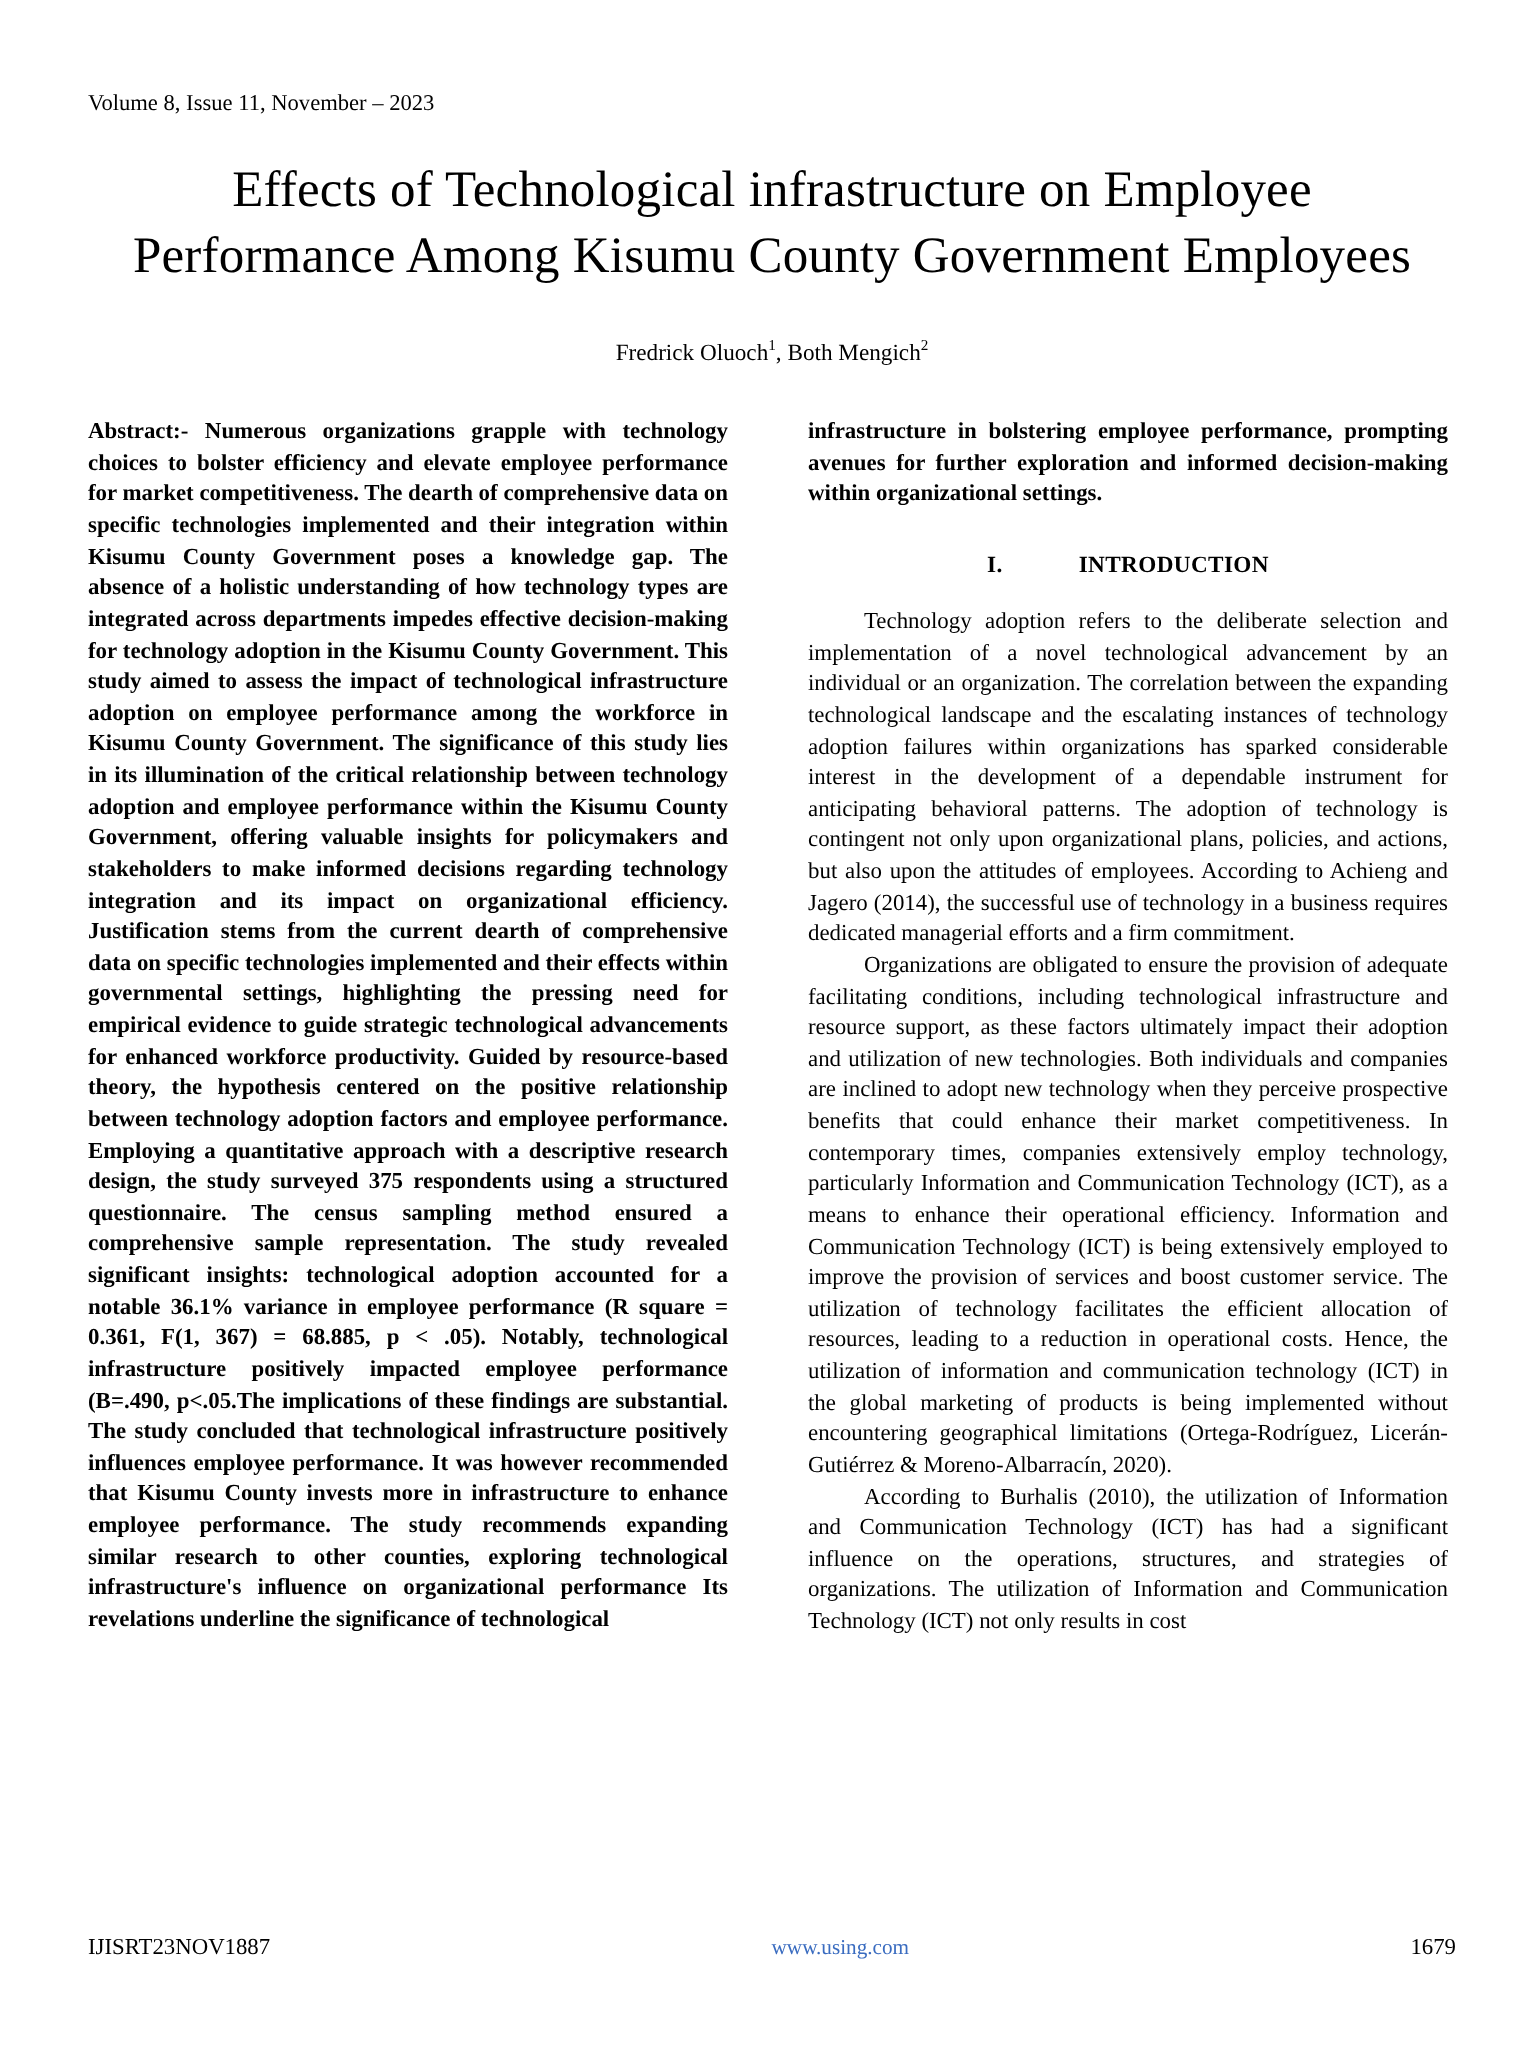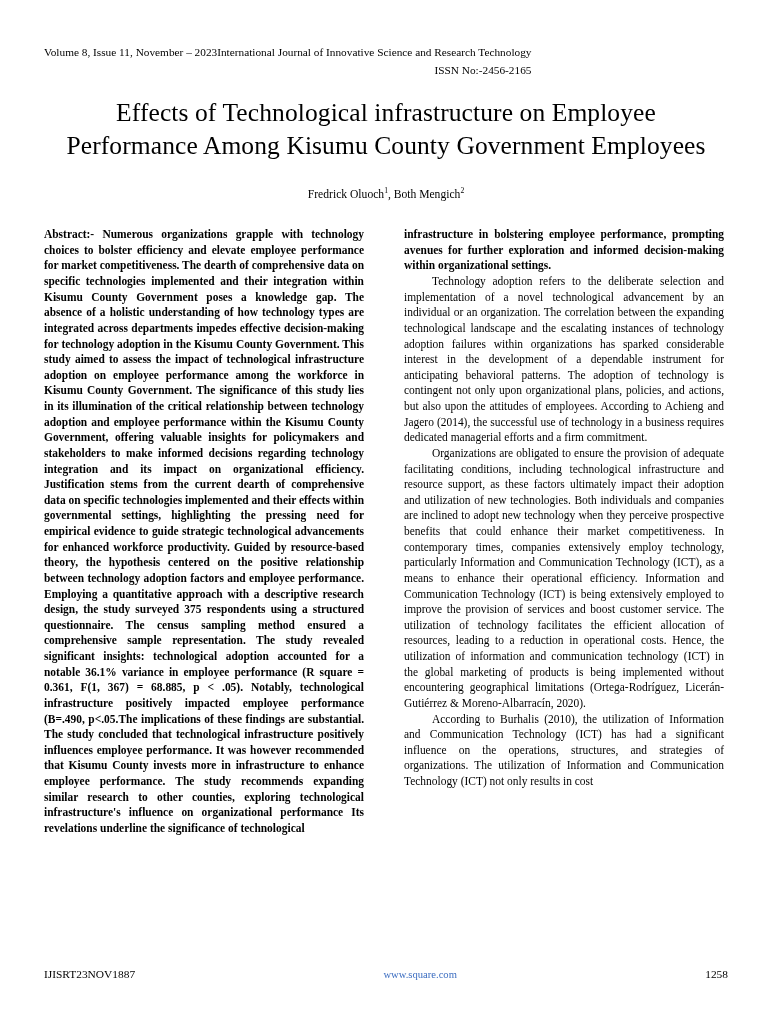--- a/index.html
+++ b/index.html
@@ -117,48 +117,47 @@
   }
   .footer-page { flex: 0 0 auto; }
 </style>
 </head>
 <body>
 
 <div class="page">
 
   <div class="runhead">
     <div class="runhead-left">Volume 8, Issue 11, November – 2023</div>
-    <div class="runhead-right">
-      <div>International Journal of Innovative Science and Research Technology</div>
-      <div class="runhead-issn">ISSN No:-2456-2165</div>
-    </div>
   </div>
 
   <h1 class="title">Effects of Technological infrastructure on Employee Performance Among Kisumu County Government Employees</h1>
 
   <div class="authors">
     <span>Fredrick Oluoch</span><sup>1</sup><span>, </span><span>Both Mengich</span><sup>2</sup>
   </div>
 
   <div class="columns">
 
     <div class="col">
       <p class="abstract">Abstract:- Numerous organizations grapple with technology choices to bolster efficiency and elevate employee performance for market competitiveness. The dearth of comprehensive data on specific technologies implemented and their integration within Kisumu County Government poses a knowledge gap. The absence of a holistic understanding of how technology types are integrated across departments impedes effective decision-making for technology adoption in the Kisumu County Government. This study aimed to assess the impact of technological infrastructure adoption on employee performance among the workforce in Kisumu County Government. The significance of this study lies in its illumination of the critical relationship between technology adoption and employee performance within the Kisumu County Government, offering valuable insights for policymakers and stakeholders to make informed decisions regarding technology integration and its impact on organizational efficiency. Justification stems from the current dearth of comprehensive data on specific technologies implemented and their effects within governmental settings, highlighting the pressing need for empirical evidence to guide strategic technological advancements for enhanced workforce productivity. Guided by resource-based theory, the hypothesis centered on the positive relationship between technology adoption factors and employee performance. Employing a quantitative approach with a descriptive research design, the study surveyed 375 respondents using a structured questionnaire. The census sampling method ensured a comprehensive sample representation. The study revealed significant insights: technological adoption accounted for a notable 36.1% variance in employee performance (R square = 0.361, F(1, 367) = 68.885, p &lt; .05). Notably, technological infrastructure positively impacted employee performance (B=.490, p&lt;.05.The implications of these findings are substantial. The study concluded that technological infrastructure positively influences employee performance. It was however recommended that Kisumu County invests more in infrastructure to enhance employee performance. The study recommends expanding similar research to other counties, exploring technological infrastructure's influence on organizational performance Its revelations underline the significance of technological</p>
     </div>
 
     <div class="col">
       <p class="abstract">infrastructure in bolstering employee performance, prompting avenues for further exploration and informed decision-making within organizational settings.</p>
 
+      <div class="section-head">
+        <span class="numeral">I.</span><span>INTRODUCTION</span>
+      </div>
 
       <p class="body">Technology adoption refers to the deliberate selection and implementation of a novel technological advancement by an individual or an organization. The correlation between the expanding technological landscape and the escalating instances of technology adoption failures within organizations has sparked considerable interest in the development of a dependable instrument for anticipating behavioral patterns. The adoption of technology is contingent not only upon organizational plans, policies, and actions, but also upon the attitudes of employees. According to Achieng and Jagero (2014), the successful use of technology in a business requires dedicated managerial efforts and a firm commitment.</p>
       <p class="body">Organizations are obligated to ensure the provision of adequate facilitating conditions, including technological infrastructure and resource support, as these factors ultimately impact their adoption and utilization of new technologies. Both individuals and companies are inclined to adopt new technology when they perceive prospective benefits that could enhance their market competitiveness. In contemporary times, companies extensively employ technology, particularly Information and Communication Technology (ICT), as a means to enhance their operational efficiency. Information and Communication Technology (ICT) is being extensively employed to improve the provision of services and boost customer service. The utilization of technology facilitates the efficient allocation of resources, leading to a reduction in operational costs. Hence, the utilization of information and communication technology (ICT) in the global marketing of products is being implemented without encountering geographical limitations (Ortega-Rodríguez, Licerán-Gutiérrez &amp; Moreno-Albarracín, 2020).</p>
       <p class="body">According to Burhalis (2010), the utilization of Information and Communication Technology (ICT) has had a significant influence on the operations, structures, and strategies of organizations. The utilization of Information and Communication Technology (ICT) not only results in cost</p>
     </div>
 
   </div>
 
   <div class="footer">
     <div class="footer-id">IJISRT23NOV1887</div>
-    <a class="footer-link" href="#" style="color: rgb(58, 108, 192);">www.square.com</a>
-    <div class="footer-page">1258</div>
+    <a class="footer-link" href="#" style="color: rgb(58, 108, 192);">www.using.com</a>
+    <div class="footer-page">1679</div>
   </div>
 
 </div>
 
 </body></html>

